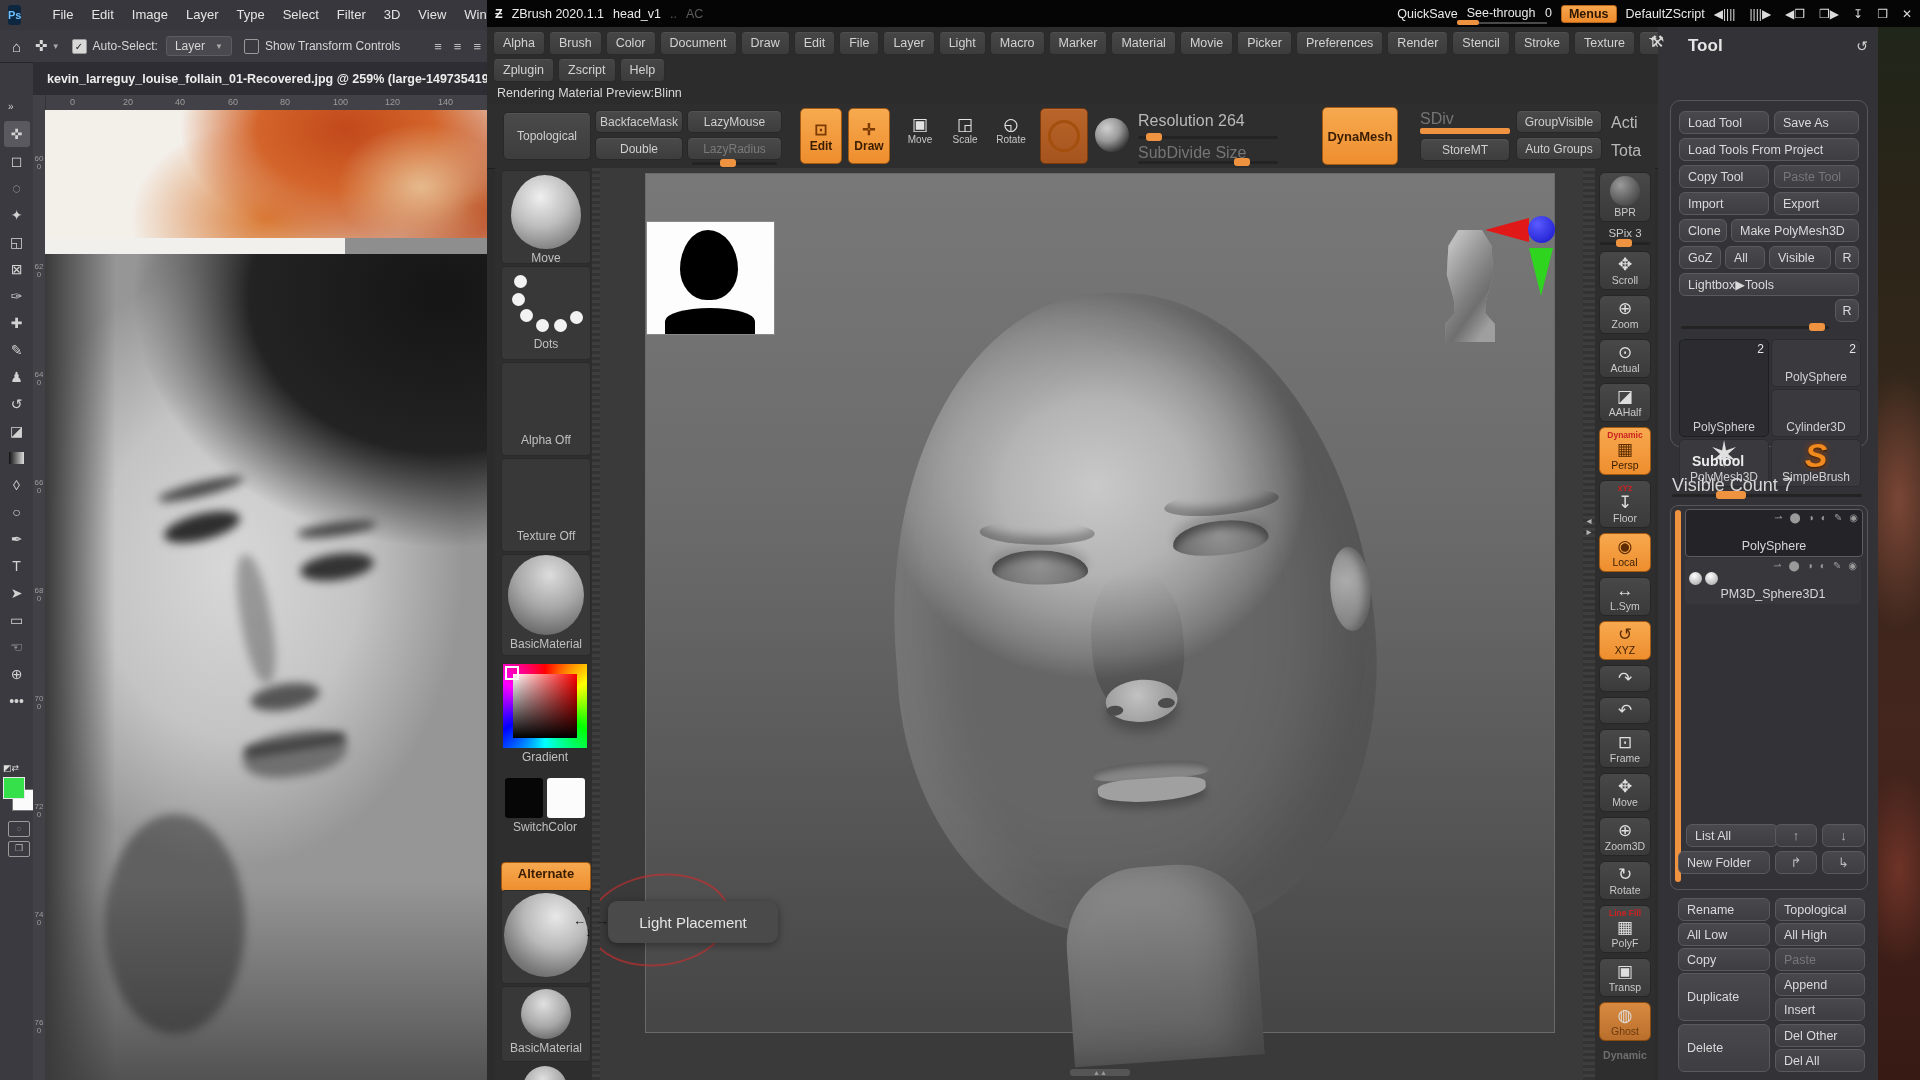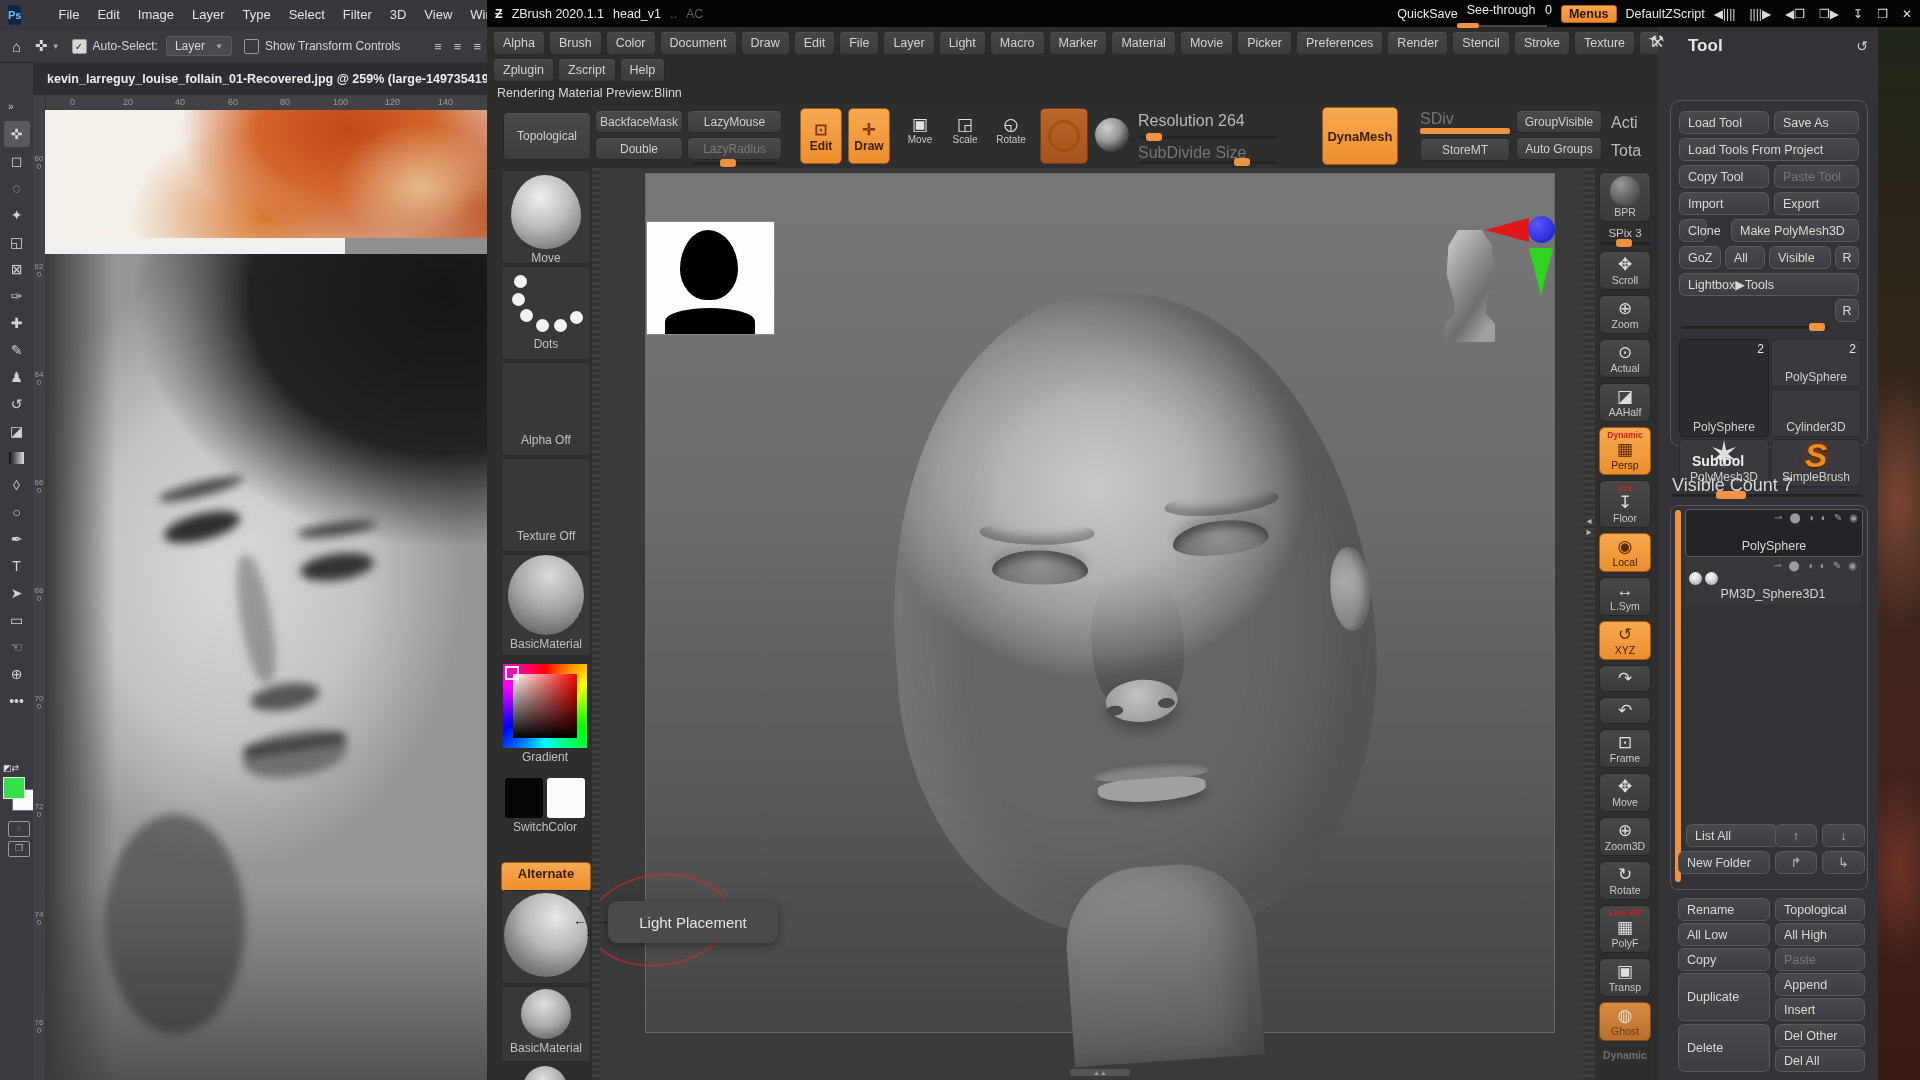--- a/index.html
+++ b/index.html
@@ -1,21 +1,21 @@
 <!DOCTYPE html>
 <html><head>
 <meta charset="utf-8">
 <style>
   html,body{margin:0;padding:0;background:#111;}
   .screen{position:relative;width:1920px;height:1080px;overflow:hidden;
     font-family:"Liberation Sans",sans-serif;background:#2c2c2c;-webkit-font-smoothing:antialiased;}
   .abs{position:absolute;}
   
   .ps{left:0;top:0;width:487px;height:1080px;background:#3b3a40;}
-  .ps-menubar{left:0;top:0;width:487px;height:30px;background:#38373d;display:flex;align-items:center;gap:20px;border-bottom:1px solid #2a292e;justify-content:space-between;}
+  .ps-menubar{left:0;top:0;width:487px;height:30px;background:#38373d;display:flex;align-items:center;gap:14px;border-bottom:1px solid #2a292e;justify-content:space-between;}
   .ps-logo{width:24px;height:20px;margin:0 8px 0 8px;background:#0d2740;color:#6fc0ff;border-radius:3px;
     font-size:11px;font-weight:bold;display:flex;align-items:center;justify-content:center;}
   .ps-menu-item{color:#e4e4e4;font-size:13px;padding:0 9px;line-height:30px;}
   .ps-options{left:0;top:30px;width:487px;height:32px;background:#3b3a40;border-bottom:1px solid #252429;display:flex;align-items:center;color:#d6d6d6;font-size:12px;}
   .ps-home{margin:0 14px 0 12px;font-size:15px;color:#e0e0e0;}
   .ps-moveico{font-size:15px;margin-right:4px;}
   .chev{font-size:8px;color:#aaa;margin-right:12px;}
   .cb{width:13px;height:13px;border:1px solid #9a9a9a;border-radius:2px;margin-right:6px;display:inline-flex;align-items:center;justify-content:center;font-size:10px;color:#222;}
   .cb.on{background:#d8d8d8;}
   .ps-select{background:#4a494f;border:1px solid #5c5b61;border-radius:3px;padding:2px 8px;margin:0 12px 0 8px;display:flex;gap:10px;align-items:center;}
@@ -59,21 +59,21 @@
   
   .zb{left:487px;top:0;width:1433px;height:1080px;background:#2c2c2c;overflow:hidden;}
   .zb-bgstrip{left:1391px;top:27px;width:42px;height:1053px;
     background:
       radial-gradient(60px 160px at 50% 45%,#7a4636 0%,rgba(122,70,54,0) 80%),
       radial-gradient(50px 120px at 50% 80%,#6e3327 0%,rgba(110,51,39,0) 80%),
       linear-gradient(180deg,#20261a 0%,#2a2418 16%,#38281c 42%,#44251e 68%,#381a14 100%);}
   .zb-title{left:0;top:0;width:1433px;height:27px;background:#050505;display:flex;align-items:center;gap:9px;color:#eaeaea;font-size:12.5px;padding:0 8px;box-sizing:border-box;white-space:nowrap;}
   .zb-title .dim{color:#5c5c5c;}
   .zt-stats{display:flex;gap:9px;color:#e0e0e0;}
-  .see-wrap{position:relative;padding-bottom:8px;}
+  .see-wrap{position:relative;padding-bottom:2px;}
   .see-bar{position:absolute;left:-10px;bottom:-3px;width:22px;height:5px;background:#ef9340;border-radius:2px;}
   .see-line{position:absolute;left:12px;bottom:-2px;width:68px;height:2px;background:#4a4a4a;}
   .zt-menus{background:linear-gradient(#f6a54c,#ee8b2c);color:#2d1600;border:1px solid #b8651a;border-radius:3px;padding:1px 7px;font-weight:bold;}
   .zt-icons{display:flex;gap:14px;color:#dcdcdc;font-size:12px;}
   .zb-menubar{left:6px;top:31px;width:1380px;height:24px;display:flex;gap:4px;}
   .zmenu{background:linear-gradient(#464646,#3c3c3c);border:1px solid #2a2a2a;border-radius:4px;color:#d2d2d2;font-size:12.5px;padding:0 9px;display:flex;align-items:center;box-shadow:inset 0 1px 0 rgba(255,255,255,.05);}
   .zb-menubar2{left:6px;top:58px;height:24px;display:flex;gap:4px;}
   .zb-status{left:10px;top:86px;color:#d8d8d8;font-size:12.5px;}
   
   .zb-shelf{left:0;top:104px;width:1391px;height:64px;background:#2e2e2e;border-bottom:1px solid #1f1f1f;}
@@ -675,21 +675,21 @@
         <span class="panel-refresh">↺</span>
       </div>
       <div class="groupbox">
         <div class="pbtn" style="left:8px;top:10px;width:90px">Load Tool</div>
         <div class="pbtn" style="left:103px;top:10px;width:85px">Save As</div>
         <div class="pbtn" style="left:8px;top:37px;width:180px">Load Tools From Project</div>
         <div class="pbtn" style="left:8px;top:64px;width:90px">Copy Tool</div>
         <div class="pbtn dis" style="left:103px;top:64px;width:85px">Paste Tool</div>
         <div class="pbtn" style="left:8px;top:91px;width:90px">Import</div>
         <div class="pbtn" style="left:103px;top:91px;width:85px">Export</div>
-        <div class="pbtn" style="left:8px;top:118px;width:28px">Clone</div>
+        <div class="pbtn" style="left:8px;top:118px;width:48px">Clone</div>
         <div class="pbtn" style="left:60px;top:118px;width:128px">Make PolyMesh3D</div>
         <div class="pbtn" style="left:8px;top:145px;width:42px">GoZ</div>
         <div class="pbtn" style="left:54px;top:145px;width:40px">All</div>
         <div class="pbtn" style="left:98px;top:145px;width:62px">Visible</div>
         <div class="pbtn c" style="left:164px;top:145px;width:24px">R</div>
         <div class="pbtn" style="left:8px;top:172px;width:180px">Lightbox▶Tools</div>
         <div class="pslider" style="left:10px;top:200px">
           <span>PolySphere.</span> <span>48</span>
         </div>
         <div class="pbtn c" style="left:164px;top:198px;width:24px">R</div>

